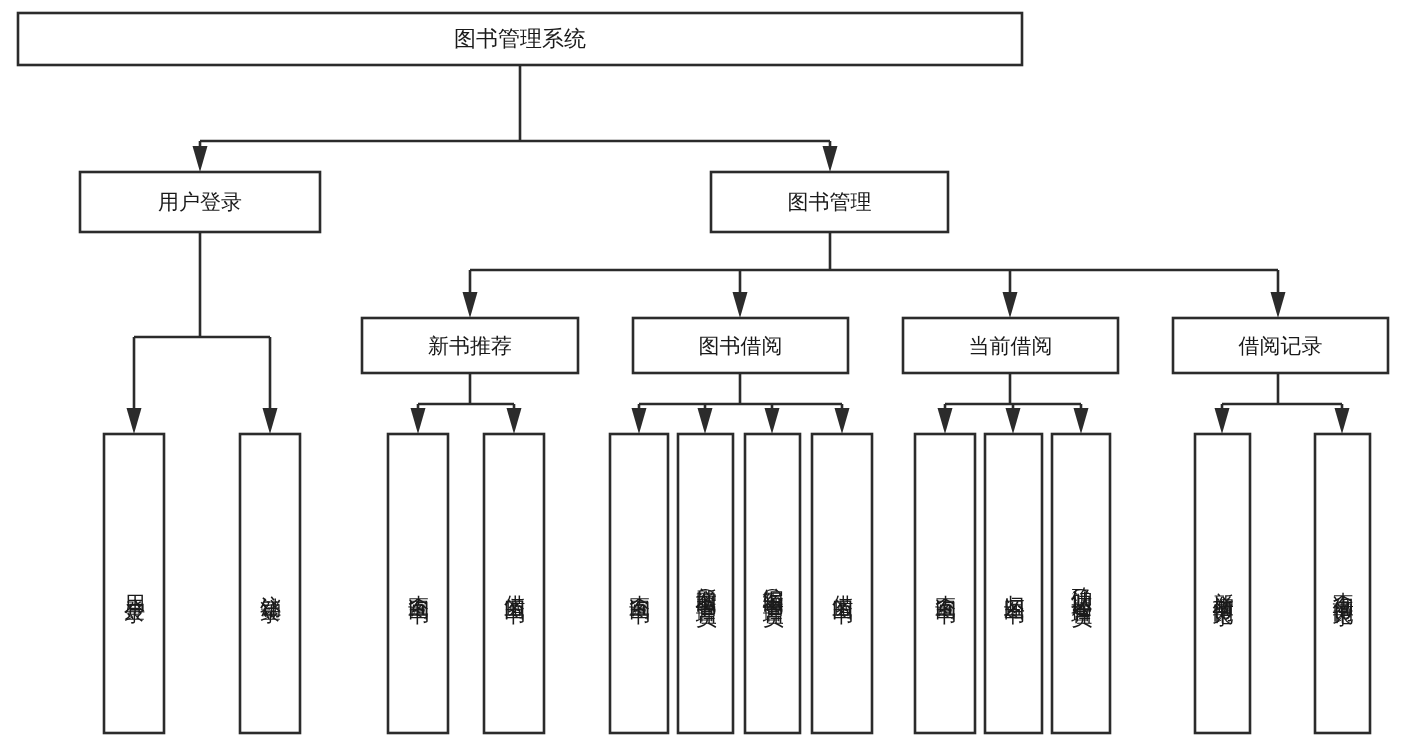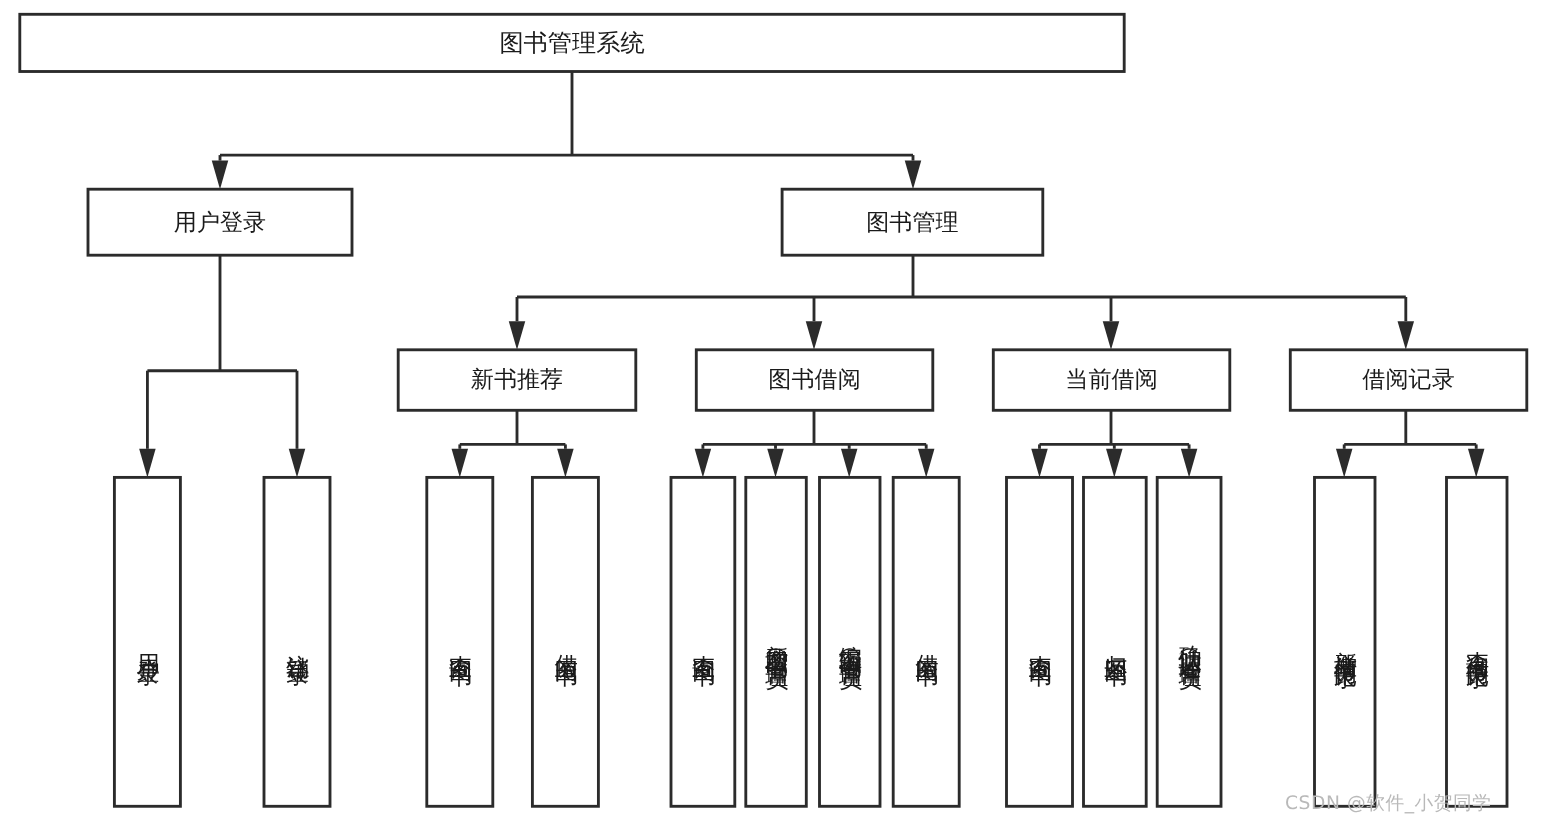--- a/index.html
+++ b/index.html
@@ -12,21 +12,20 @@
     width: 1405px;
     height: 747px;
     font-family: "DejaVu Sans", "Liberation Sans", sans-serif;
     overflow: hidden;
   }
   #diagram-root {
     position: relative;
     width: 1346px;
     height: 747px;
     background: #ffffff;
-    padding-left: 24px;
   }
   svg#diagram-svg {
     position: absolute;
     top: 0;
     left: 0;
     width: 1405px;
     height: 747px;
     display: block;
   }
   .node-box {
@@ -240,14 +239,13 @@
       <div class="leaf-label" style="left: 639px; top: 444px; height: 279px; display: flex; align-items: center; justify-content: center;">查询图书</div>
       <div class="leaf-label" style="left: 705.5px; top: 444px; height: 279px; display: flex; align-items: center; justify-content: center;">新增图书（管理员）</div>
       <div class="leaf-label" style="left: 772.5px; top: 444px; height: 279px; display: flex; align-items: center; justify-content: center;">编辑图书（管理员）</div>
       <div class="leaf-label" style="left: 842px; top: 444px; height: 279px; display: flex; align-items: center; justify-content: center;">借阅图书</div>
       <div class="leaf-label" style="left: 945px; top: 444px; height: 279px; display: flex; align-items: center; justify-content: center;">查询图书</div>
       <div class="leaf-label" style="left: 1013.5px; top: 444px; height: 279px; display: flex; align-items: center; justify-content: center;">归还图书</div>
       <div class="leaf-label" style="left: 1081px; top: 444px; height: 279px; display: flex; align-items: center; justify-content: center;">确认归还（管理员）</div>
       <div class="leaf-label" style="left: 1222.5px; top: 444px; height: 279px; display: flex; align-items: center; justify-content: center;">新增借阅记录</div>
       <div class="leaf-label" style="left: 1342.5px; top: 444px; height: 279px; display: flex; align-items: center; justify-content: center;">查询借阅记录</div>
     </div>
-  <div class="watermark">CSDN @软件_小贺同学</div>
 </div>
 
 </body></html>

